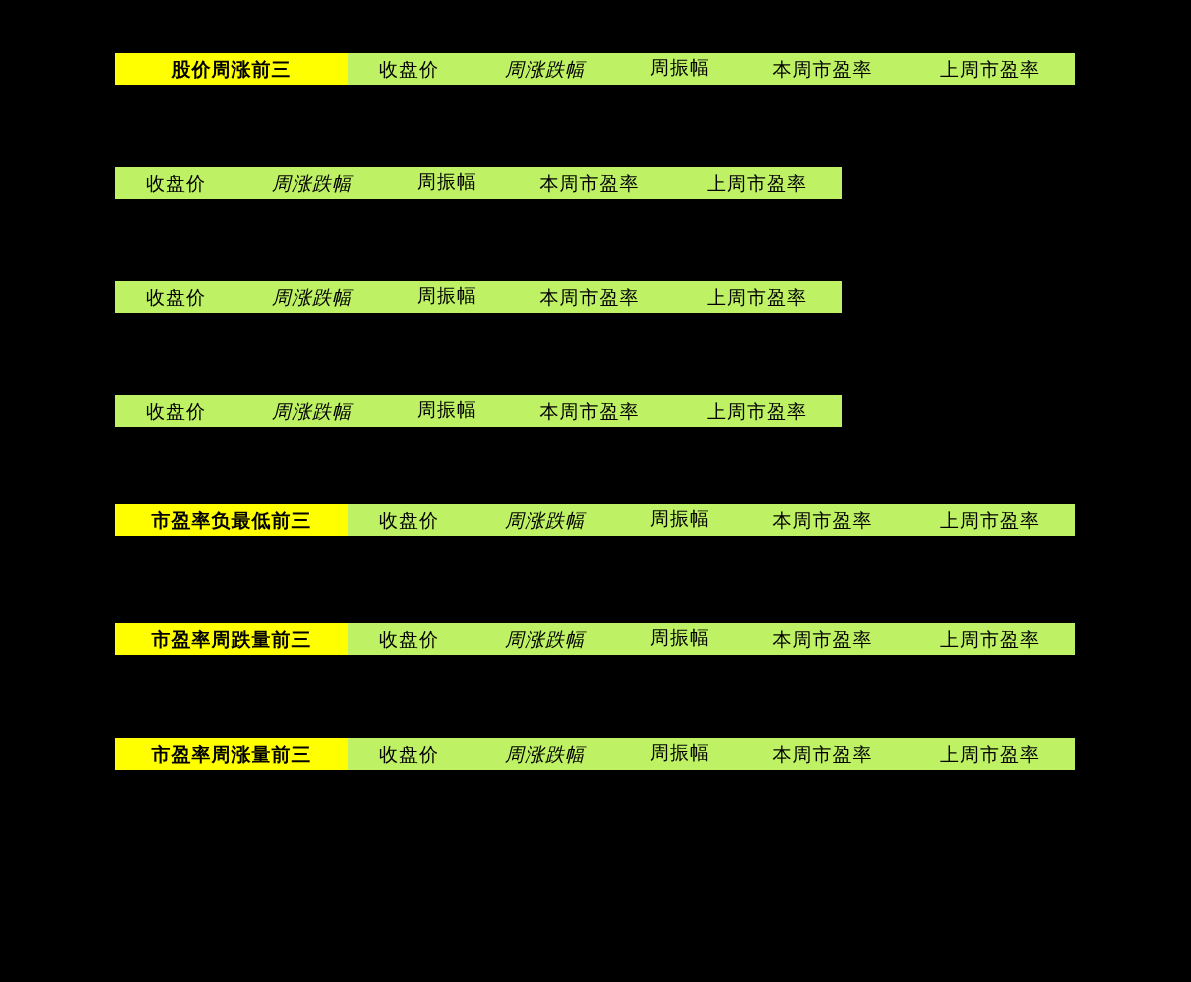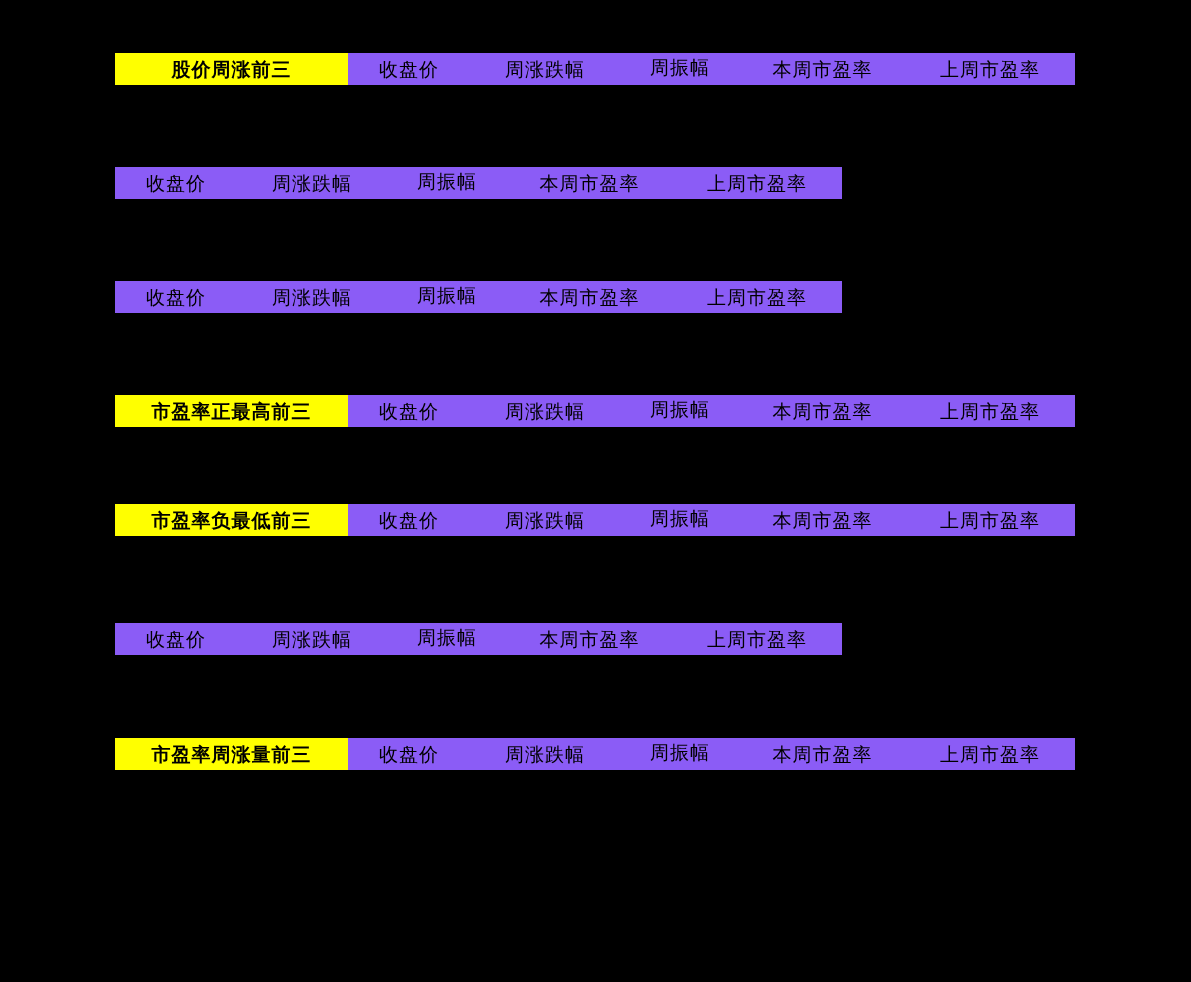--- a/index.html
+++ b/index.html
@@ -48,26 +48,26 @@
     box-sizing: border-box;
   }
 
   .cell-title {
     width: 233px;
     background: #FFFF00;
     font-weight: bold;
   }
 
   .cell-head {
-    background: #8b5cf6;
+    background: #bef264;
     font-weight: normal;
   }
 
   .col-close   { width: 122px; }
-  .col-change  { width: 150px; }
+  .col-change  { width: 150px; font-style: italic; }
   .col-amp     { width: 120px; font-family: Liberation Mono, monospace; }
   .col-pe-this { width: 165px; }
   .col-pe-last { width: 170px; }
 
   .databody {
     position: absolute;
     left: 115px;
     width: 960px;
     height: 82px;
     background: transparent;
@@ -100,40 +100,40 @@
   <div class="block" style="top:281px;">
     <div class="cell cell-head col-close">收盘价</div>
     <div class="cell cell-head col-change">周涨跌幅</div>
     <div class="cell cell-head col-amp">周振幅</div>
     <div class="cell cell-head col-pe-this">本周市盈率</div>
     <div class="cell cell-head col-pe-last">上周市盈率</div>
   </div>
   <div class="databody" style="top:313px;"></div>
 
   <div class="block" style="top:395px;">
-    <div class="cell cell-title">市盈率正最高前三</div>
     <div class="cell cell-head col-close">收盘价</div>
     <div class="cell cell-head col-change">周涨跌幅</div>
     <div class="cell cell-head col-amp">周振幅</div>
     <div class="cell cell-head col-pe-this">本周市盈率</div>
     <div class="cell cell-head col-pe-last">上周市盈率</div>
   </div>
   <div class="databody" style="top:427px;"></div>
 
   <div class="block" style="top:504px;">
     <div class="cell cell-title">市盈率负最低前三</div>
     <div class="cell cell-head col-close">收盘价</div>
     <div class="cell cell-head col-change">周涨跌幅</div>
     <div class="cell cell-head col-amp">周振幅</div>
     <div class="cell cell-head col-pe-this">本周市盈率</div>
     <div class="cell cell-head col-pe-last">上周市盈率</div>
   </div>
   <div class="databody" style="top:541px;"></div>
 
   <div class="block" style="top:623px;">
+    <div class="cell cell-title">市盈率周跌量前三</div>
     <div class="cell cell-head col-close">收盘价</div>
     <div class="cell cell-head col-change">周涨跌幅</div>
     <div class="cell cell-head col-amp">周振幅</div>
     <div class="cell cell-head col-pe-this">本周市盈率</div>
     <div class="cell cell-head col-pe-last">上周市盈率</div>
   </div>
   <div class="databody" style="top:655px;"></div>
 
   <div class="block" style="top:738px;">
     <div class="cell cell-title">市盈率周涨量前三</div>

